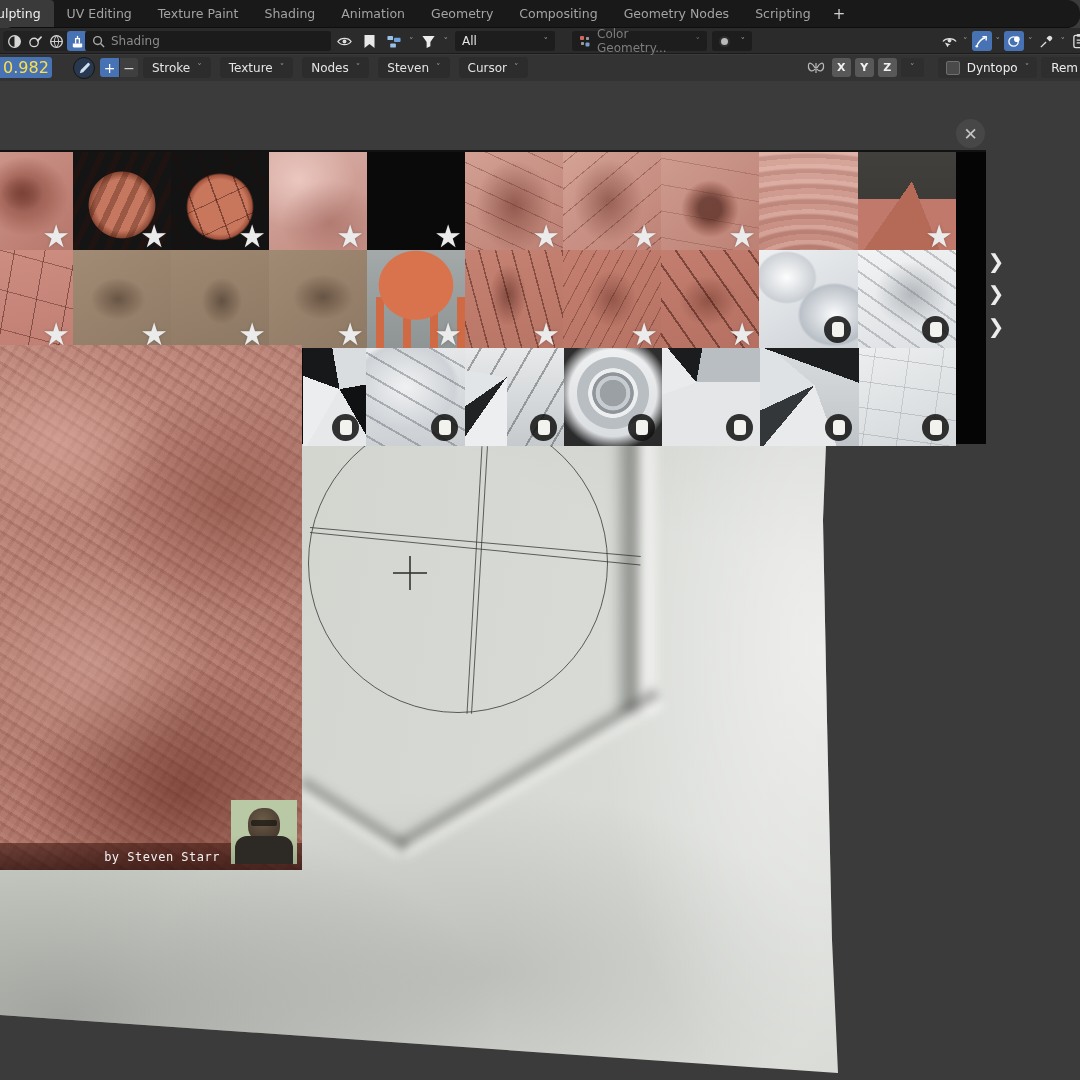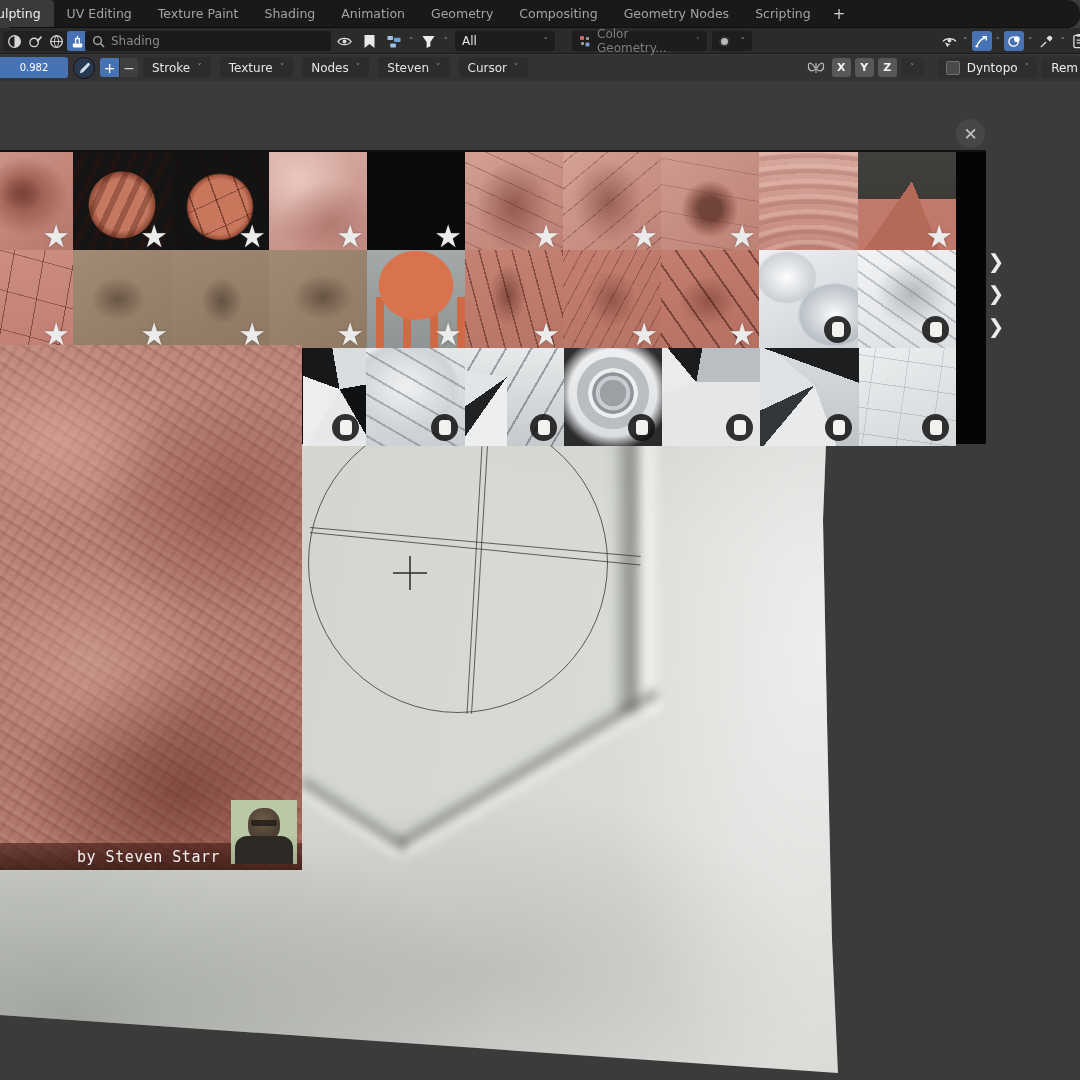--- a/index.html
+++ b/index.html
@@ -23,22 +23,22 @@
   .searchbox{position:absolute;left:85px;top:3px;width:246px;height:20px;background:#1b1b1b;
              border-radius:3px;display:flex;align-items:center;padding:0 7px;gap:6px;}
   .searchbox .ph{color:#8b8b8b;font-size:12px;}
   .field{background:#1d1d1d;border-radius:3px;height:20px;display:flex;align-items:center;
          padding:0 7px;color:#e3e3e3;font-size:12px;gap:6px;}
   .chev{color:#9a9a9a;font-size:9px;line-height:1;}
   .muted{color:#7e7e7e;}
 
   
   .hdr3{position:absolute;left:0;top:55px;width:1080px;height:26px;background:#333333;}
-  .slider{position:absolute;left:0;top:2px;width:68px;height:21px;background:#4772b3;border-radius:0 3px 3px 0;
-          color:#ffffff;font-size:10px;display:flex;align-items:center;justify-content:center;}
+  .slider{position:absolute;left:0;top:2px;width:52px;height:21px;background:#4772b3;border-radius:0 3px 3px 0;
+          color:#fde047;font-size:16px;display:flex;align-items:center;justify-content:center;}
   .penbtn{position:absolute;left:73px;top:2px;width:22px;height:22px;border-radius:50%;
           background:#27384f;border:1px solid #151515;display:flex;align-items:center;justify-content:center;}
   .pm{position:absolute;left:100px;top:3px;display:flex;}
   .pm .p{width:19px;height:19px;background:#4772b3;color:#fff;border-radius:3px 0 0 3px;
          display:flex;align-items:center;justify-content:center;font-size:14px;}
   .pm .m{width:19px;height:19px;background:#3f3f3f;color:#d6d6d6;border-radius:0 3px 3px 0;
          display:flex;align-items:center;justify-content:center;font-size:14px;border-left:1px solid #2a2a2a;}
   .ddrow{position:absolute;left:143px;top:2px;display:flex;gap:9px;}
   .dd{height:21px;background:#2c2c2c;border-radius:4px;display:flex;align-items:center;gap:7px;
       padding:0 9px;color:#e4e4e4;font-size:12px;}
@@ -197,21 +197,21 @@
     radial-gradient(150px 120px at 20% 18%,rgba(225,175,165,.5),transparent 70%),
     radial-gradient(190px 160px at 75% 30%,rgba(120,58,46,.45),transparent 72%),
     radial-gradient(170px 150px at 30% 60%,rgba(225,180,170,.4),transparent 70%),
     radial-gradient(220px 180px at 60% 85%,rgba(95,40,30,.55),transparent 72%),
     repeating-linear-gradient(32deg,rgba(100,45,36,.14) 0 3px,rgba(222,176,166,.12) 3px 7px,transparent 7px 13px),
     repeating-linear-gradient(-58deg,rgba(100,45,36,.1) 0 4px,transparent 4px 11px),
     linear-gradient(150deg,#c28c80,#b57e72 55%,#a96f62);}
   .preview-bottom{position:absolute;left:0;bottom:0;width:302px;height:27px;
     background:linear-gradient(180deg,rgba(58,20,14,.55),rgba(40,12,8,.75));
     display:flex;align-items:center;justify-content:flex-end;padding-right:82px;}
-  .credit{font-family:"DejaVu Sans Mono","Liberation Mono",monospace;font-size:15px;color:#f2f2f2;letter-spacing:.5px;}
+  .credit{font-family:"DejaVu Sans Mono","Liberation Mono",monospace;font-size:12px;color:#f2f2f2;letter-spacing:.5px;}
   .avatar{position:absolute;right:5px;bottom:6px;width:66px;height:64px;overflow:hidden;
     background:linear-gradient(180deg,#b9c9a5 0 55%,#9fae8c);}
   .avatar .head{position:absolute;left:17px;top:8px;width:32px;height:34px;border-radius:45%;
     background:radial-gradient(circle at 45% 35%,#6b5b48,#4a3d30 70%);}
   .avatar .body{position:absolute;left:4px;top:36px;width:58px;height:30px;border-radius:12px 12px 0 0;
     background:#2d2a26;}
   .avatar .glasses{position:absolute;left:20px;top:20px;width:26px;height:6px;background:rgba(20,18,16,.7);border-radius:2px;}
 
   svg{display:block;}
 </style>

